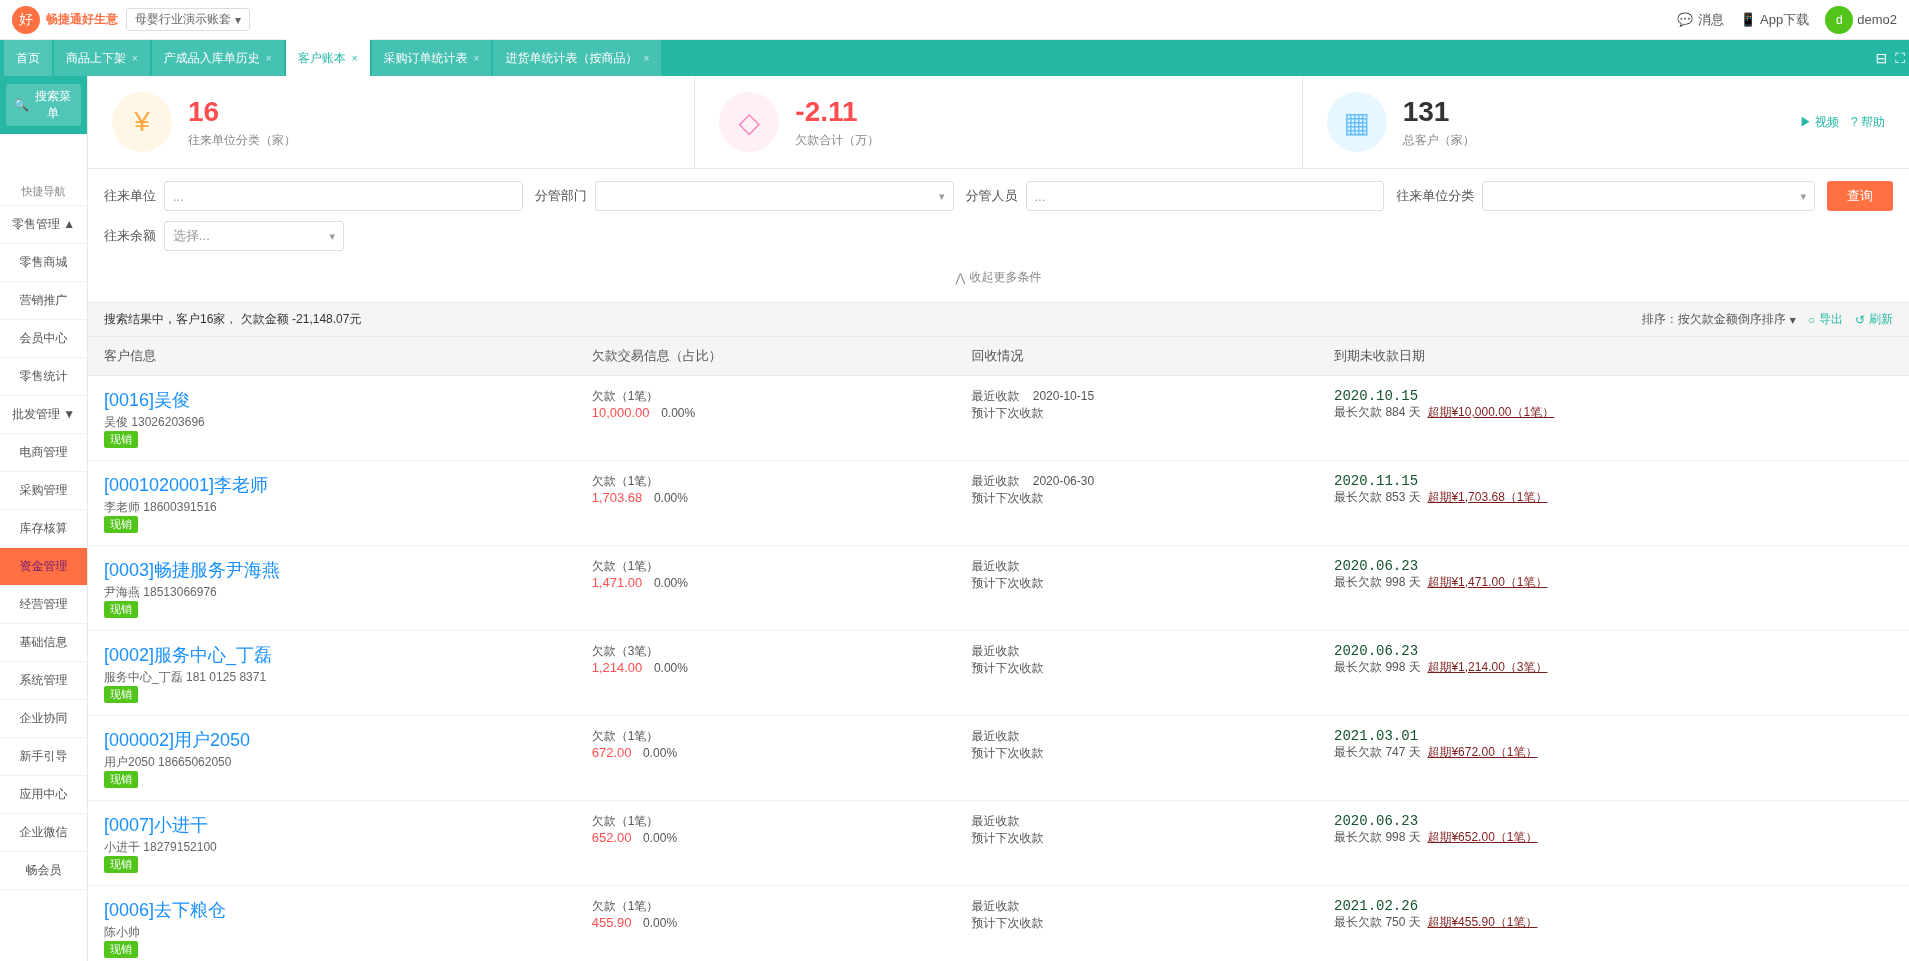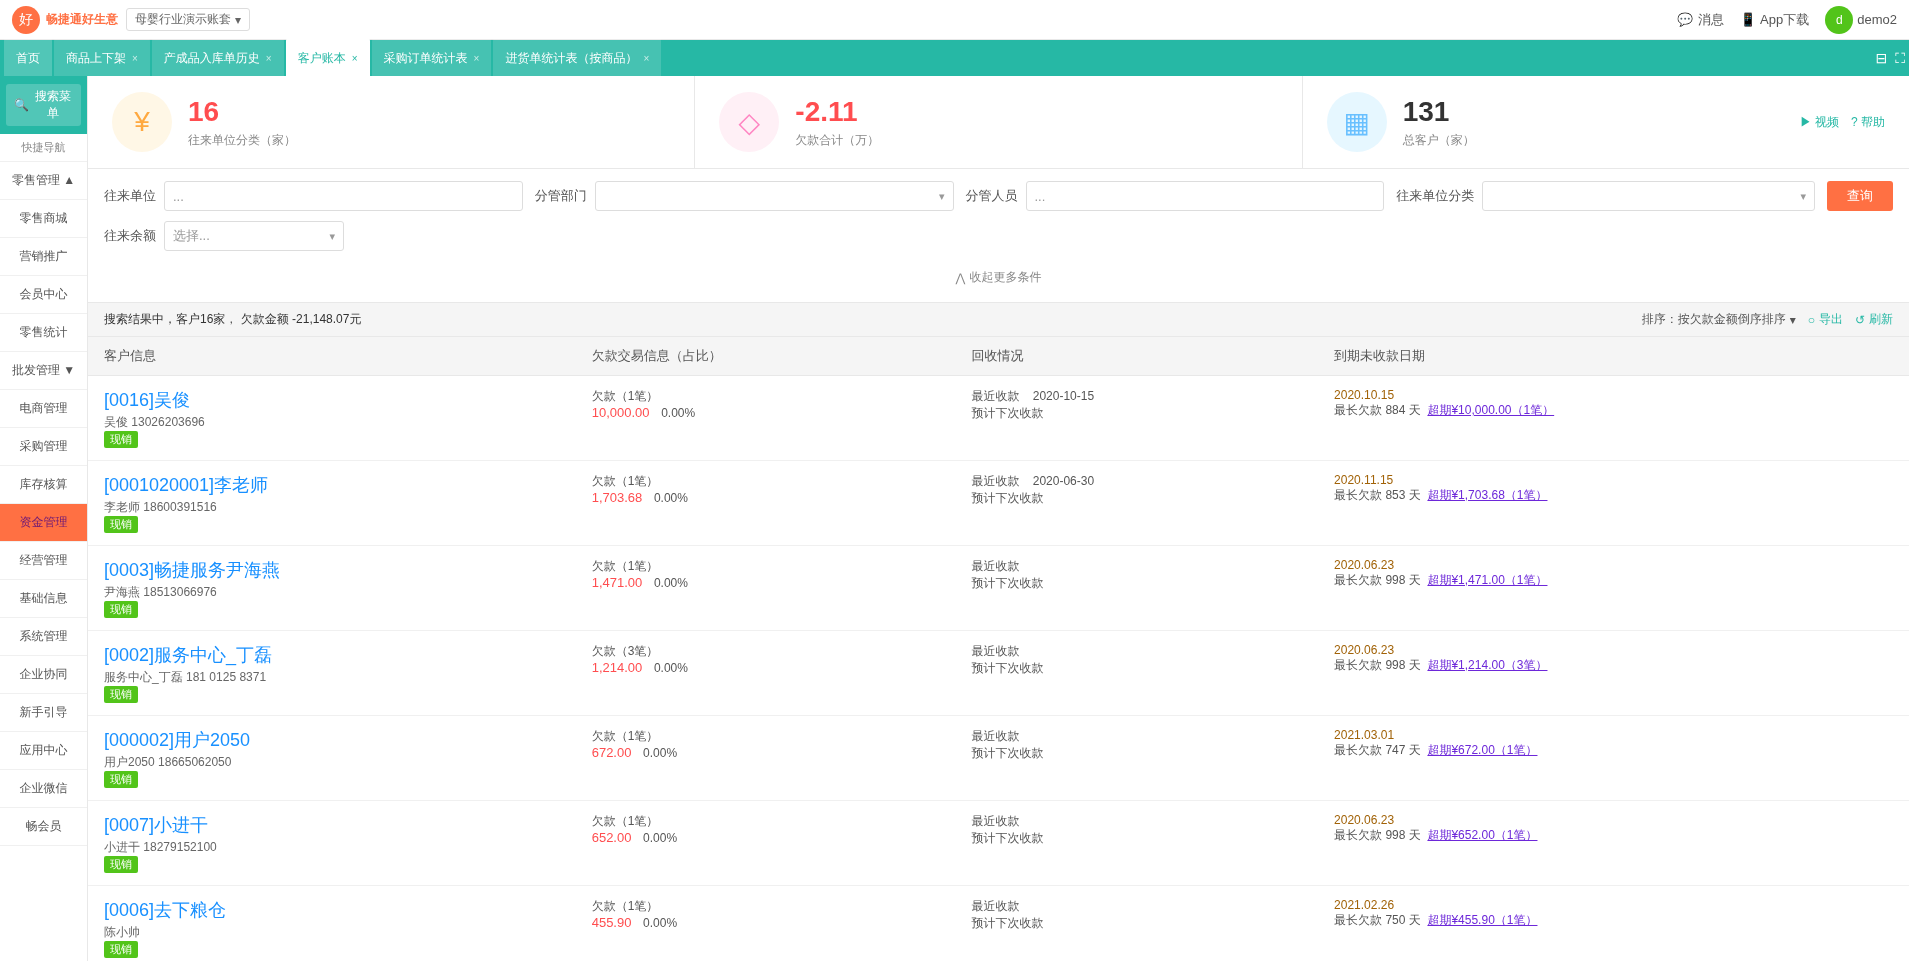--- a/index.html
+++ b/index.html
@@ -77,25 +77,25 @@
     table { width: 100%; border-collapse: collapse; }
     thead tr { background: #f5f5f5; }
     th { padding: 10px 16px; text-align: left; font-size: 13px; color: #555; font-weight: normal; border-bottom: 1px solid #e8e8e8; }
     td { padding: 12px 16px; border-bottom: 1px solid #f0f0f0; vertical-align: top; }
     .customer-name { color: #1890ff; font-size: 18px; cursor: pointer; }
     .customer-contact { color: #666; font-size: 12px; margin-top: 2px; }
     .badge { display: inline-block; background: #52c41a; color: white; font-size: 11px; padding: 1px 6px; border-radius: 2px; margin-top: 0; }
     .amount-red { color: #ff4d4f; font-size: 13px; }
     .amount-label { color: #555; font-size: 12px; }
     .percent { color: #555; font-size: 12px; margin-left: 8px; }
-    .overdue-link { color: #6d28d9; font-size: 12px; cursor: pointer; text-decoration: underline; }
+    .overdue-link { color: #7f1d1d; font-size: 12px; cursor: pointer; text-decoration: underline; }
     .days-text { color: #555; font-size: 12px; }
     .recent-payment { color: #555; font-size: 12px; }
     .next-payment { color: #555; font-size: 12px; }
-    .date-text { color: #a16207; font-size: 12px; }
+    .date-text { color: #14532d; font-size: 14px; font-family: Liberation Mono, monospace; }
 
     
     .table-container::-webkit-scrollbar { width: 6px; }
     .table-container::-webkit-scrollbar-track { background: #f0f0f0; }
     .table-container::-webkit-scrollbar-thumb { background: #ccc; border-radius: 3px; }
     
     .chevron { color: #999; font-size: 11px; }
   </style>
 </head>
 <body>
@@ -159,21 +159,21 @@
 
 <div class="main-layout">
 
   <div class="sidebar">
     <div class="sidebar-search">
       <button class="search-btn">
         <span>🔍</span>
         <span>搜索菜单</span>
       </button>
     </div>
-    <div class="sidebar-item" style="font-size:11px; color:#888; padding:6px 0; text-align:center;">
+    <div class="sidebar-item" style="font-size:11px; color:#888; padding:6px 0; text-align:center;margin-top:44px;">
       <span>快捷导航</span>
     </div>
     <div class="sidebar-nav">
       <div class="sidebar-item">
         <div>零售管理 ▲</div>
       </div>
       <div class="sidebar-item">
         <div>零售商城</div>
       </div>
       <div class="sidebar-item">

